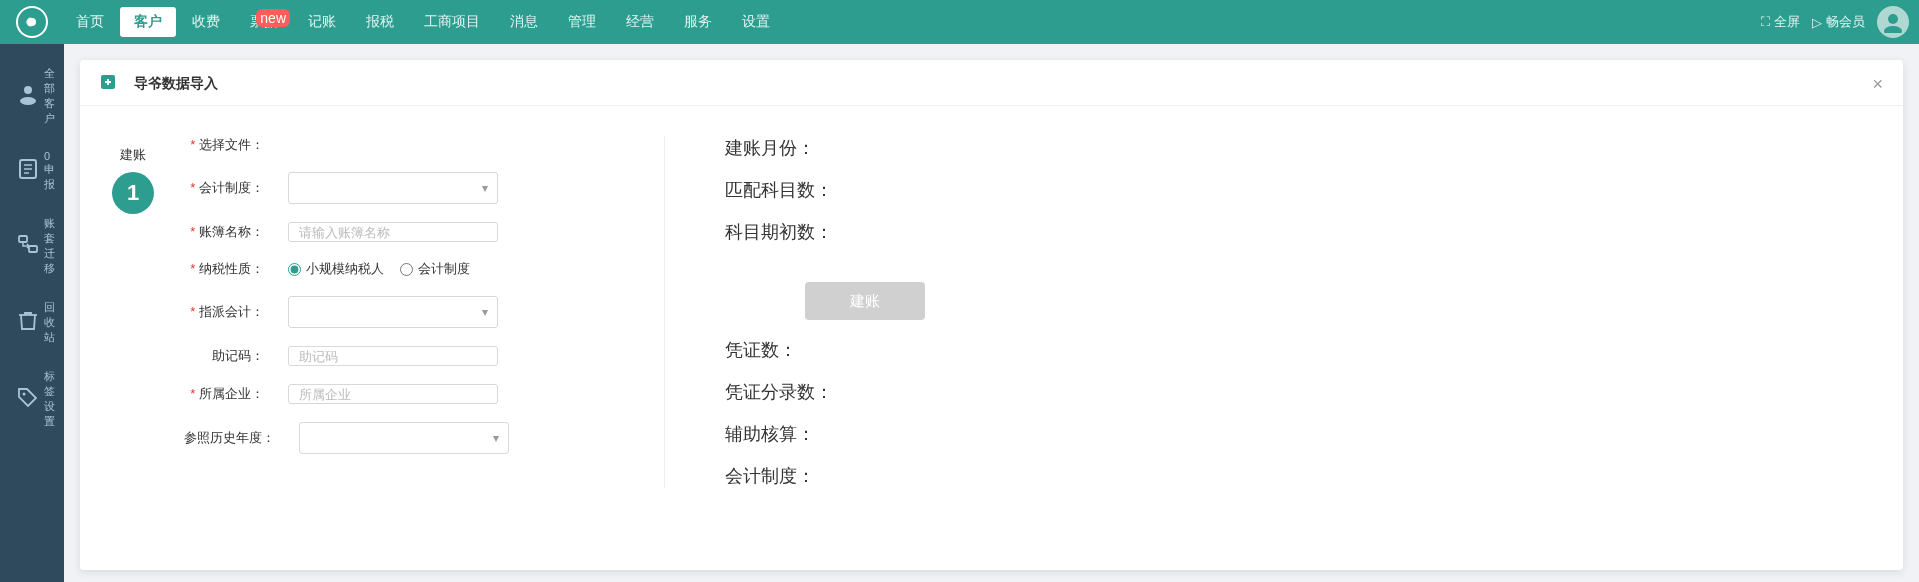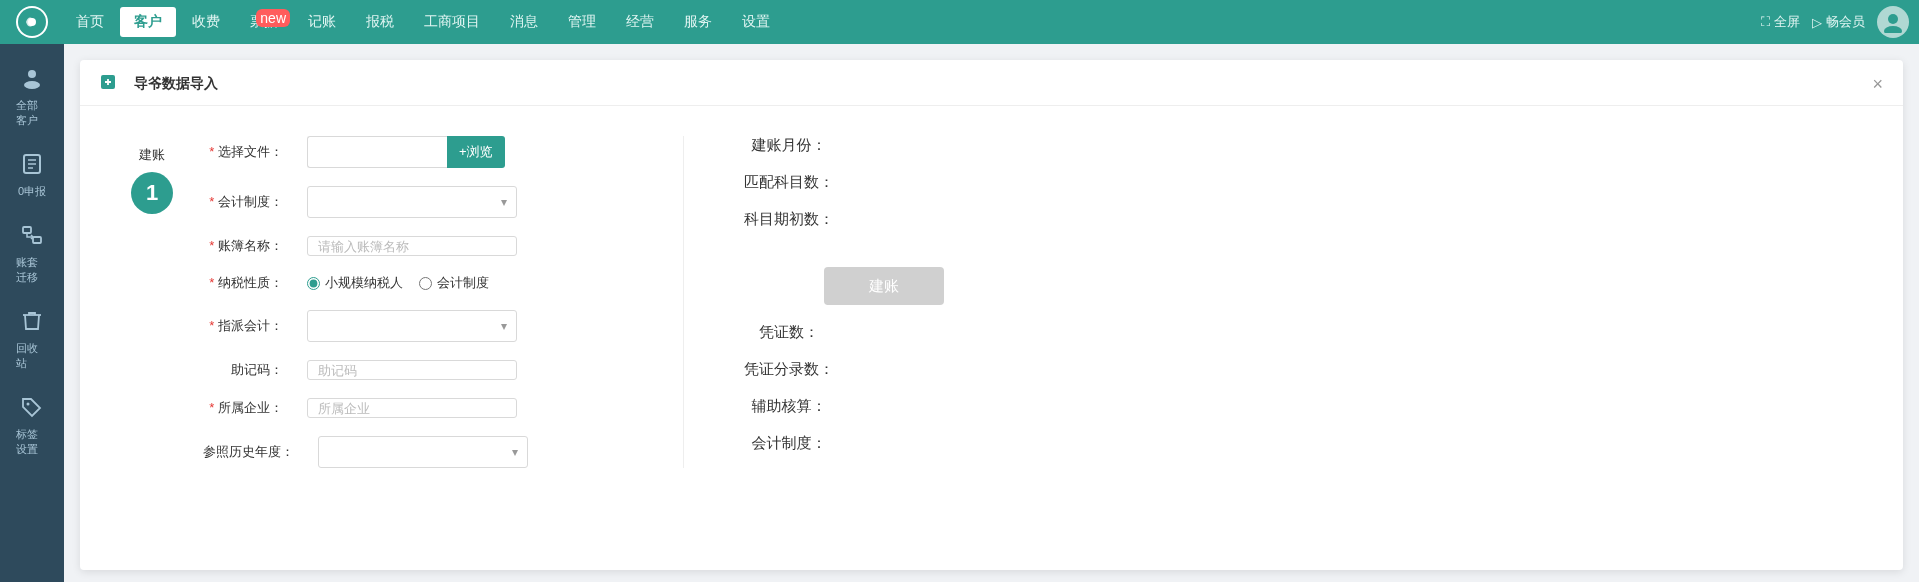--- a/index.html
+++ b/index.html
@@ -102,21 +102,21 @@
       display: flex;
       flex-direction: column;
       align-items: center;
       padding-top: 10px;
       gap: 0;
       flex-shrink: 0;
     }
     .sidebar-item {
       width: 100%;
       display: flex;
-      flex-direction: column;
+      flex-direction: row;
       align-items: center;
       padding: 12px 16px;
       color: #a8c5d6;
       cursor: pointer;
       font-size: 11px;
       gap: 4px;
     }
     .sidebar-icon {
       font-size: 22px;
       line-height: 1;
@@ -157,21 +157,21 @@
     .dialog-close {
       cursor: pointer;
       color: #999;
       font-size: 18px;
       line-height: 1;
     }
 
     
     .form-area {
       display: flex;
-      padding: 30px 40px 20px 51px;
+      padding: 30px 40px 20px 32px;
       gap: 40px;
     }
 
     
     .form-left {
       display: flex;
       gap: 30px;
     }
     .step-indicator {
       display: flex;
@@ -310,23 +310,23 @@
       gap: 18px;
       min-width: 280px;
     }
     .info-row {
       display: flex;
       align-items: center;
       gap: 8px;
     }
     .info-label {
       min-width: 90px;
-      text-align: center;
-      color: #333;
-      font-size: 15px;
+      text-align: left;
+      color: #333;
+      font-size: 18px;
       font-family: Liberation Mono, monospace;
     }
     .info-value {
       color: #666;
       font-size: 13px;
     }
 
     
     .build-btn-area {
       display: flex;
@@ -475,24 +475,20 @@
         <div class="form-left">
           <div class="step-indicator">
             <div class="step-label">建账</div>
             <div class="step-circle">1</div>
           </div>
 
           <div class="form-grid">
 
             <div class="form-row">
               <label class="form-label required">选择文件：</label>
-              <div class="file-input-group">
-                <input class="file-text-input form-input" type="text" style="">
-                <button class="browse-btn">+浏览</button>
-              </div>
             </div>
 
             <div class="form-row">
               <label class="form-label required">会计制度：</label>
               <div class="select-wrapper">
                 <select class="form-select">
                   <option value=""></option>
                 </select>
               </div>
             </div>

